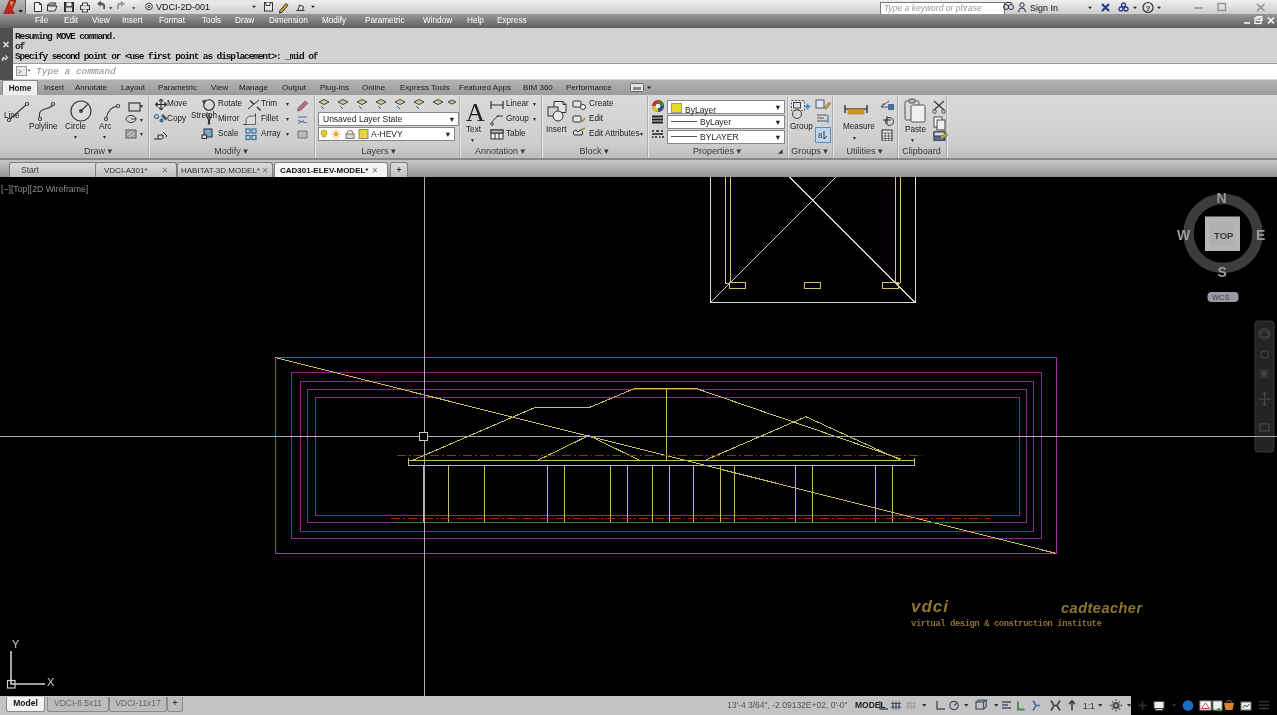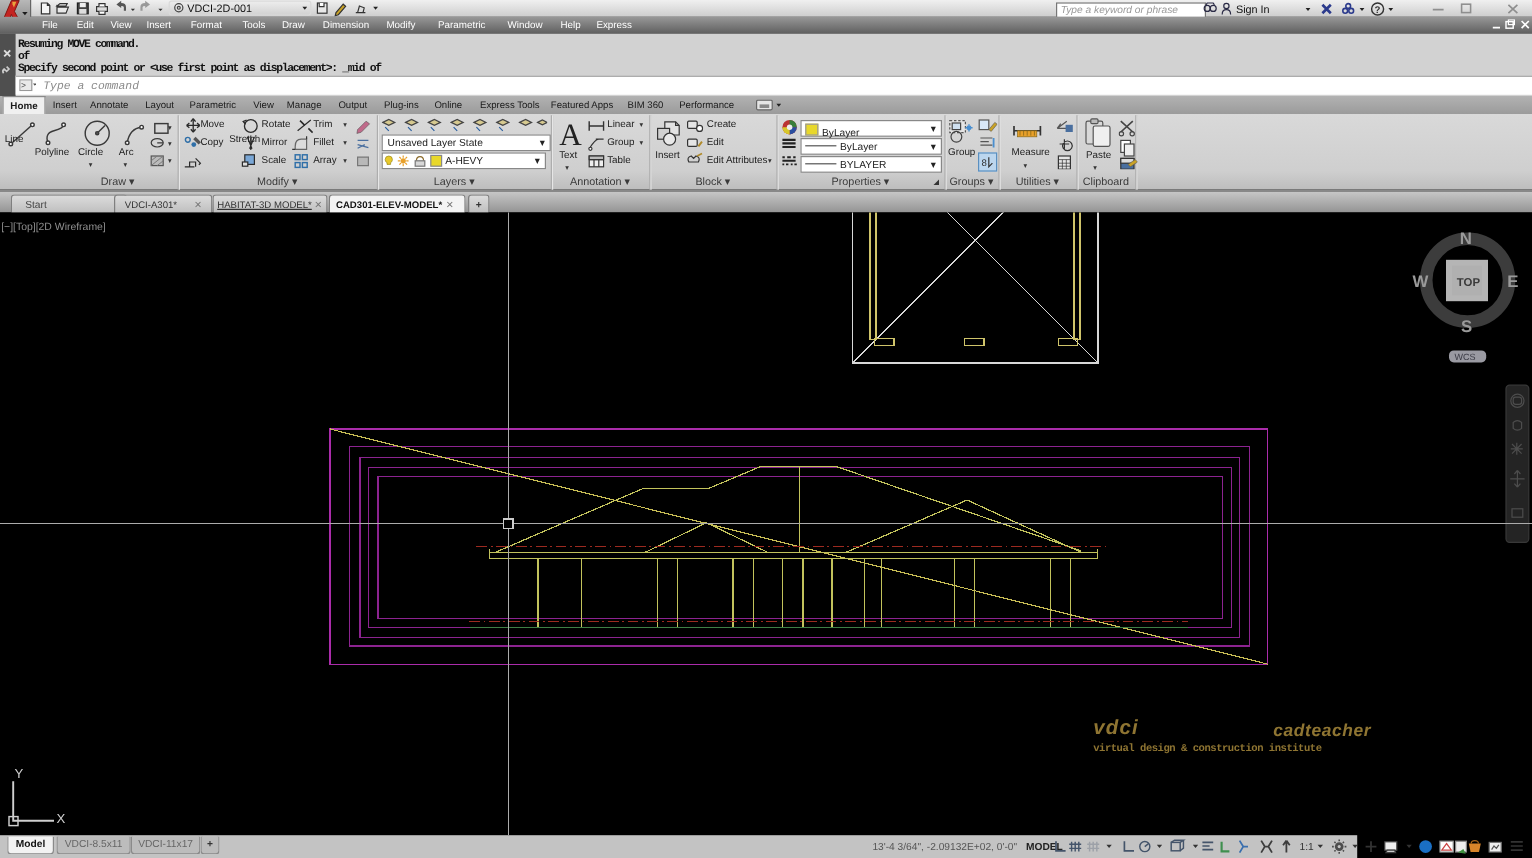--- a/index.html
+++ b/index.html
@@ -413,21 +413,21 @@
   <g>
         <rect x="2" y="33" width="11" height="9" fill="#4a6f9f" stroke="#333"></rect>
         <rect x="2" y="33" width="11" height="4" fill="#ddd" stroke="#333"></rect>
         <path d="M8 38 l6 -4 2 2 -6 4z" fill="#c9a227" stroke="#555" stroke-width="0.5"></path>
       </g>
  </svg>
 </div>
 <div class="abs" id="ftabbar">
  <span class="ftab" style="left:9px;width:84px;text-align:left;padding-left:11px;line-height:15px;color:#444;">Start</span>
  <span class="ftab" style="left:95px;width:80px;line-height:15px;font-size:8px;white-space:nowrap;"><span style="margin-left:8px;">VDCI-A301*</span><span style="color:#777;margin-left:14px;">✕</span></span>
- <span class="ftab" style="left:177px;width:94px;line-height:15px;font-size:8px;white-space:nowrap;"><span style="margin-left:3px;text-decoration:underline;">HABITAT-3D MODEL*</span><span style="color:#777;margin-left:2px;">✕</span></span>
+ <span class="ftab" style="left:177px;width:94px;line-height:15px;font-size:8px;white-space:nowrap;"><span style="margin-left:3px;">HABITAT-3D MODEL*</span><span style="color:#777;margin-left:2px;">✕</span></span>
  <span class="ftab" style="left:274px;width:112px;line-height:15px;background:#f4f4f4;font-weight:bold;color:#111;font-size:8px;white-space:nowrap;"><span style="margin-left:5px;">CAD301-ELEV-MODEL*</span><span style="color:#777;margin-left:3px;font-weight:normal;">✕</span></span>
  <span class="ftab" style="left:390px;width:16px;line-height:14px;text-align:center;font-weight:bold;">+</span>
 </div>
 <div class="abs" id="canvas">
 <svg width="1277" height="519" viewBox="0 177 1277 519">
 
  <g stroke="#d8d8d8" stroke-width="1" fill="none" shape-rendering="crispEdges">
   <path d="M710.5 177 V302.5 H915 V177"></path>
   <path d="M710.5 302.5 L915 98 M915 302.5 L710.5 98"></path>
  </g>

